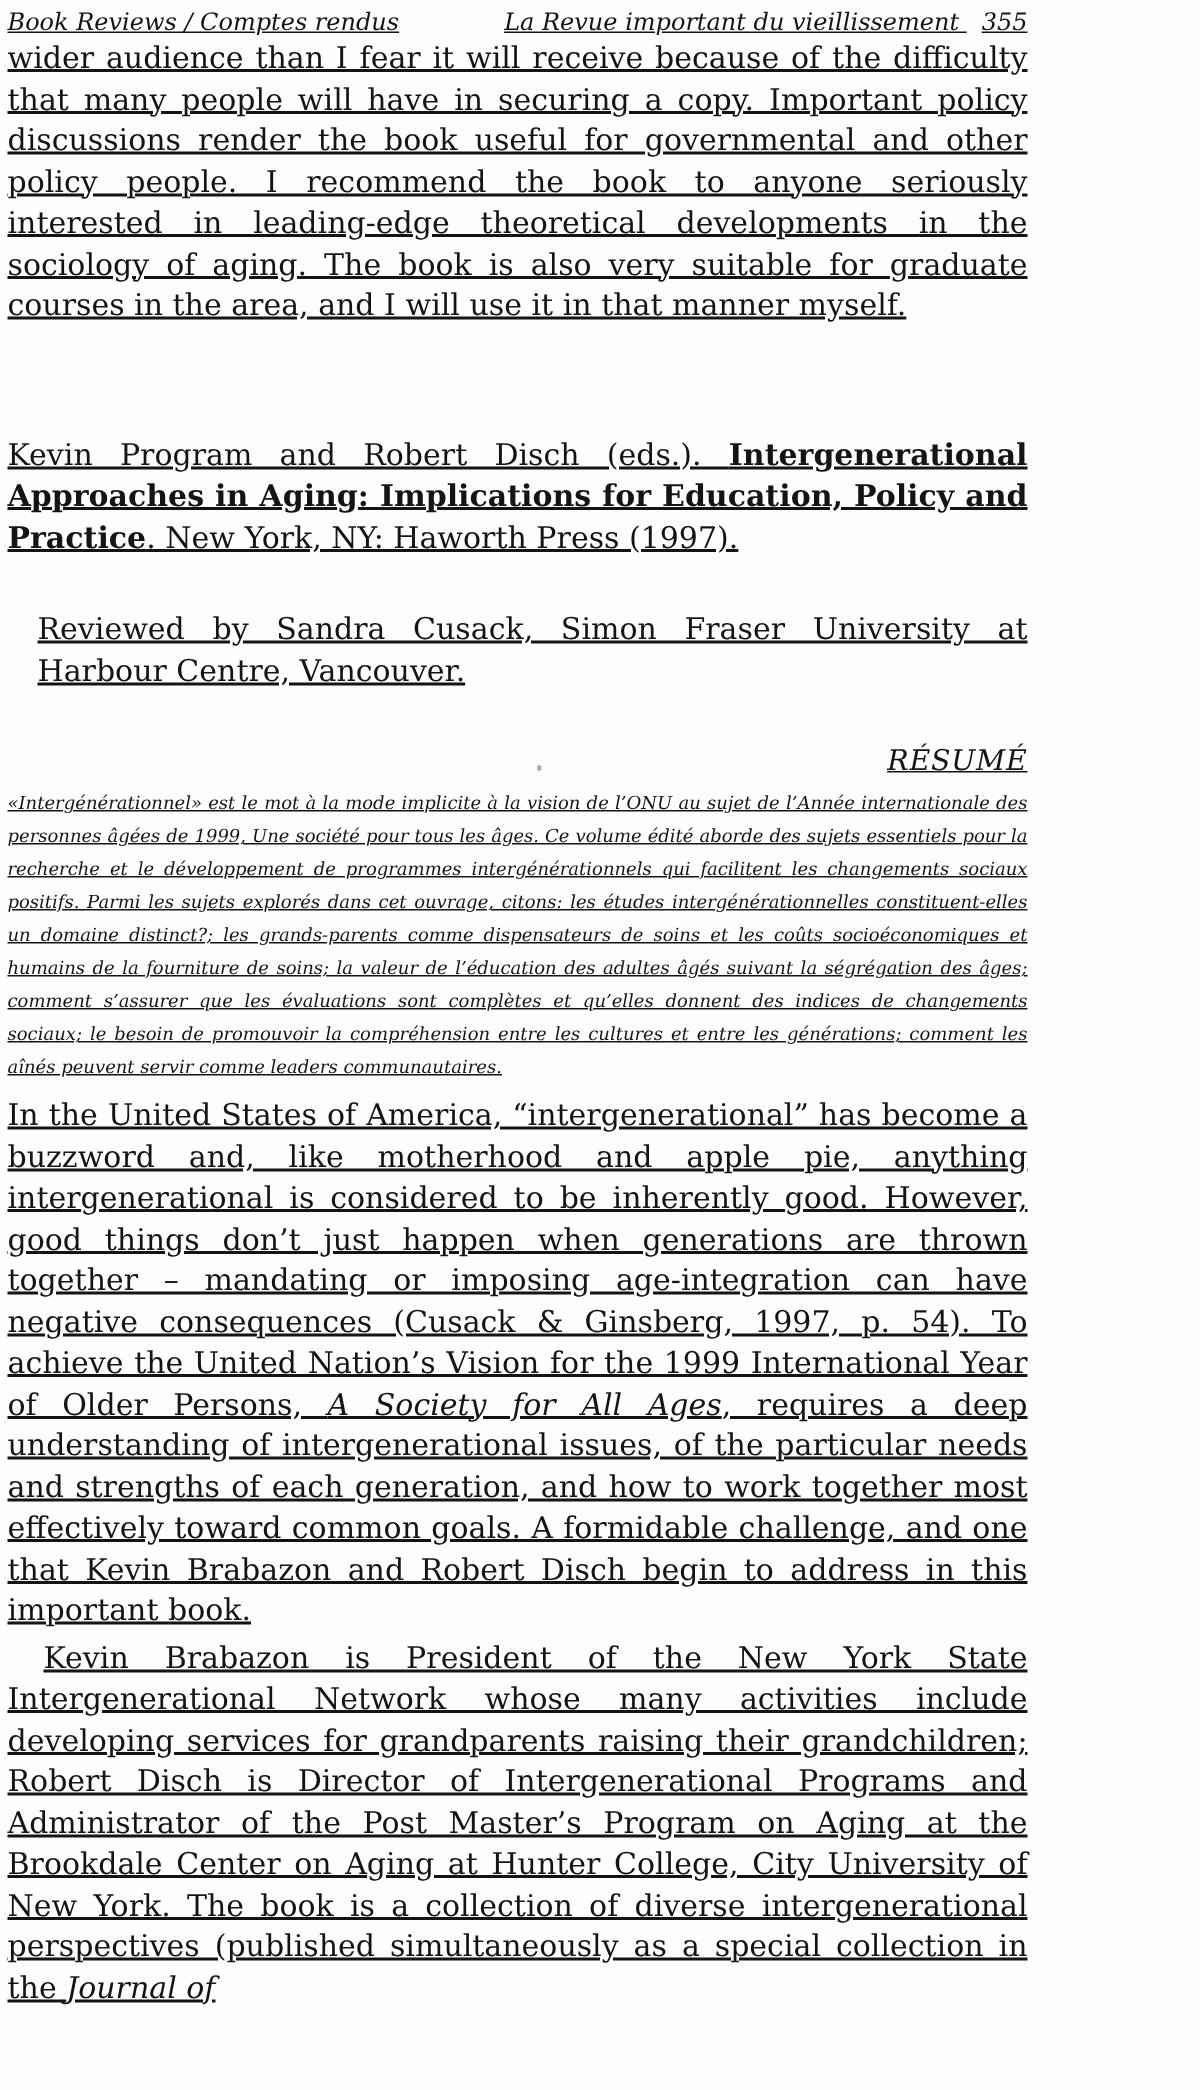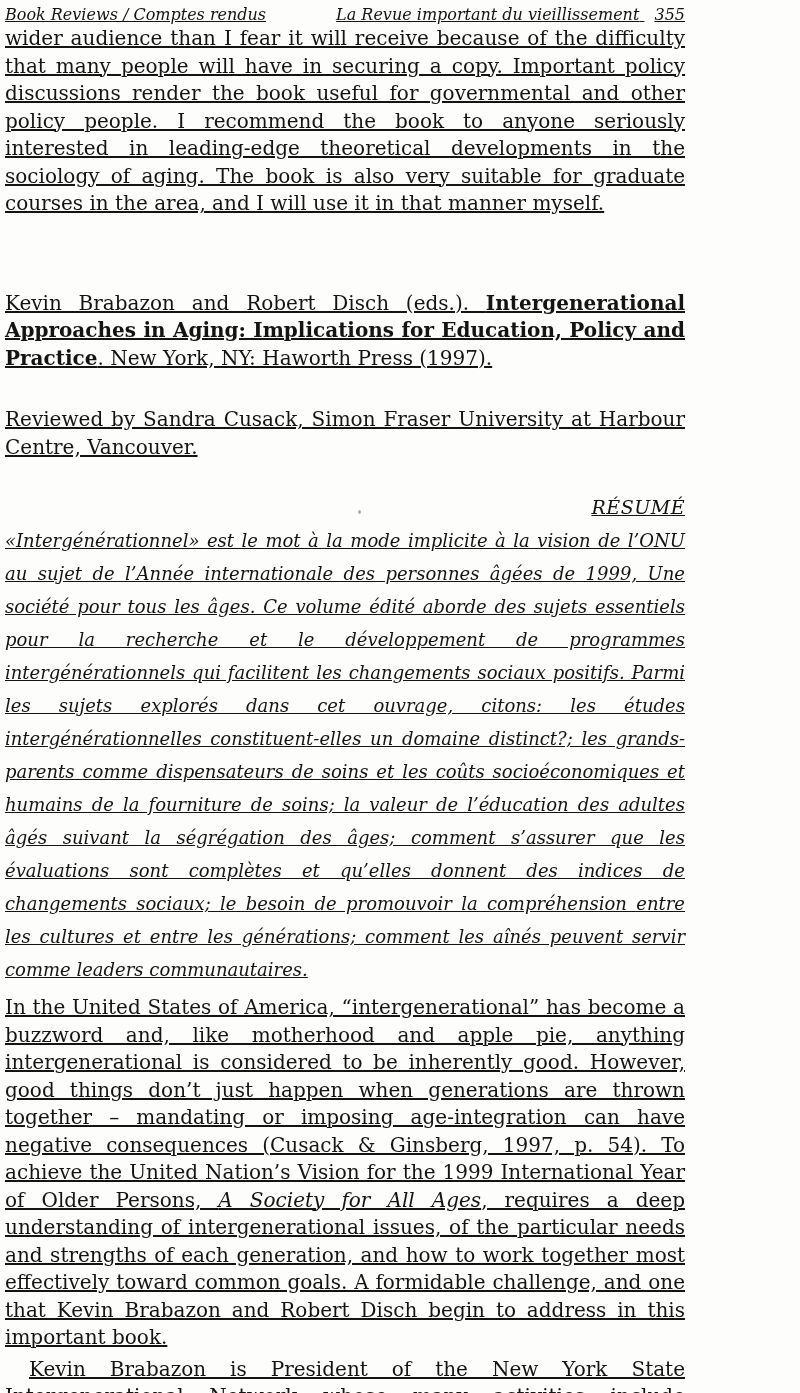--- a/index.html
+++ b/index.html
@@ -28,36 +28,36 @@
   p.body {
     font-size: 20px;
     line-height: 27.5px;
     text-align: justify;
   }
   .b { font-weight: bold; }
   .i { font-style: italic; }
 
   .p1       { }
   .citation { margin-top: 72px; line-height: 29px; }
-  .reviewer { margin-top: 34px; }
+  .reviewer { margin-top: 34px; margin-left: 20px; }
 
   .resume-heading {
     margin-top: 34px;
     font-size: 19px;
     font-weight: normal;
     font-style: italic;
     line-height: 24px;
     letter-spacing: 0.5px;
     text-align: right;
   }
   .resume {
     margin-top: 5px;
-    font-size: 18px;
+    font-size: 12px;
     font-style: italic;
-    line-height: 33px;
+    line-height: 22px;
     text-align: justify;
   }
 
   .b1 { margin-top: 8px; }
   .b2 { margin-top: 4px; text-indent: 24px; }
 
   .artifact {
     position: absolute;
     left: 358px;
     top: 510px;
@@ -78,21 +78,21 @@
     <span class="rh-right">
       <span>La Revue important du vieillissement</span>
       <span class="pageno">355</span>
     </span>
   </header>
 
   <main>
 
     <p class="body p1">wider audience than I fear it will receive because of the difficulty that many people will have in securing a copy. Important policy discussions render the book useful for governmental and other policy people. I recommend the book to anyone seriously interested in leading-edge theoretical developments in the sociology of aging. The book is also very suitable for graduate courses in the area, and I will use it in that manner myself.</p>
 
-    <p class="body citation"><span>Kevin Brabazon and Robert Disch (eds.). </span><span class="b">Intergenerational Approaches in Aging: Implications for Education, Policy and Practice</span><span>. New York, NY: Haworth Press (1997).</span></p>
+    <p class="body citation"><span>Kevin Program and Robert Disch (eds.). </span><span class="b">Intergenerational Approaches in Aging: Implications for Education, Policy and Practice</span><span>. New York, NY: Haworth Press (1997).</span></p>
 
     <p class="body reviewer">Reviewed by Sandra Cusack, Simon Fraser University at Harbour Centre, Vancouver.</p>
 
     <h2 class="resume-heading">RÉSUMÉ</h2>
 
     <p class="resume">«Intergénérationnel» est le mot à la mode implicite à la vision de l’ONU au sujet de l’Année internationale des personnes âgées de 1999, Une société pour tous les âges. Ce volume édité aborde des sujets essentiels pour la recherche et le développement de programmes intergénérationnels qui facilitent les changements sociaux positifs. Parmi les sujets explorés dans cet ouvrage, citons: les études intergénérationnelles constituent-elles un domaine distinct?; les grands-parents comme dispensateurs de soins et les coûts socioéconomiques et humains de la fourniture de soins; la valeur de l’éducation des adultes âgés suivant la ségrégation des âges; comment s’assurer que les évaluations sont complètes et qu’elles donnent des indices de changements sociaux; le besoin de promouvoir la compréhension entre les cultures et entre les générations; comment les aînés peuvent servir comme leaders communautaires.</p>
 
     <p class="body b1"><span>In the United States of America, “intergenerational” has become a buzzword and, like motherhood and apple pie, anything intergenerational is considered to be inherently good. However, good things don’t just happen when generations are thrown together – mandating or imposing age-integration can have negative consequences (Cusack &amp; Ginsberg, 1997, p. 54). To achieve the United Nation’s Vision for the 1999 International Year of Older Persons, </span><span class="i">A Society for All Ages</span><span>, requires a deep understanding of intergenerational issues, of the particular needs and strengths of each generation, and how to work together most effectively toward common goals. A formidable challenge, and one that Kevin Brabazon and Robert Disch begin to address in this important book.</span></p>
 
     <p class="body b2"><span>Kevin Brabazon is President of the New York State Intergenerational Network whose many activities include developing services for grandparents raising their grandchildren; Robert Disch is Director of Intergenerational Programs and Administrator of the Post Master’s Program on Aging at the Brookdale Center on Aging at Hunter College, City University of New York. The book is a collection of diverse intergenerational perspectives (published simultaneously as a special collection in the </span><span class="i">Journal of</span></p>

